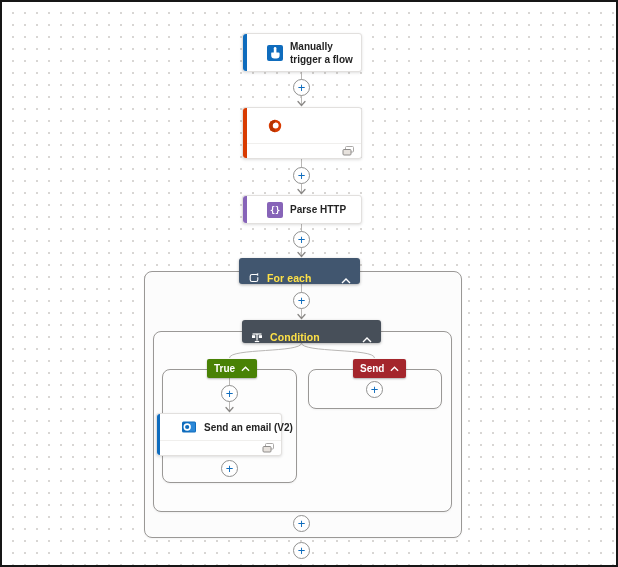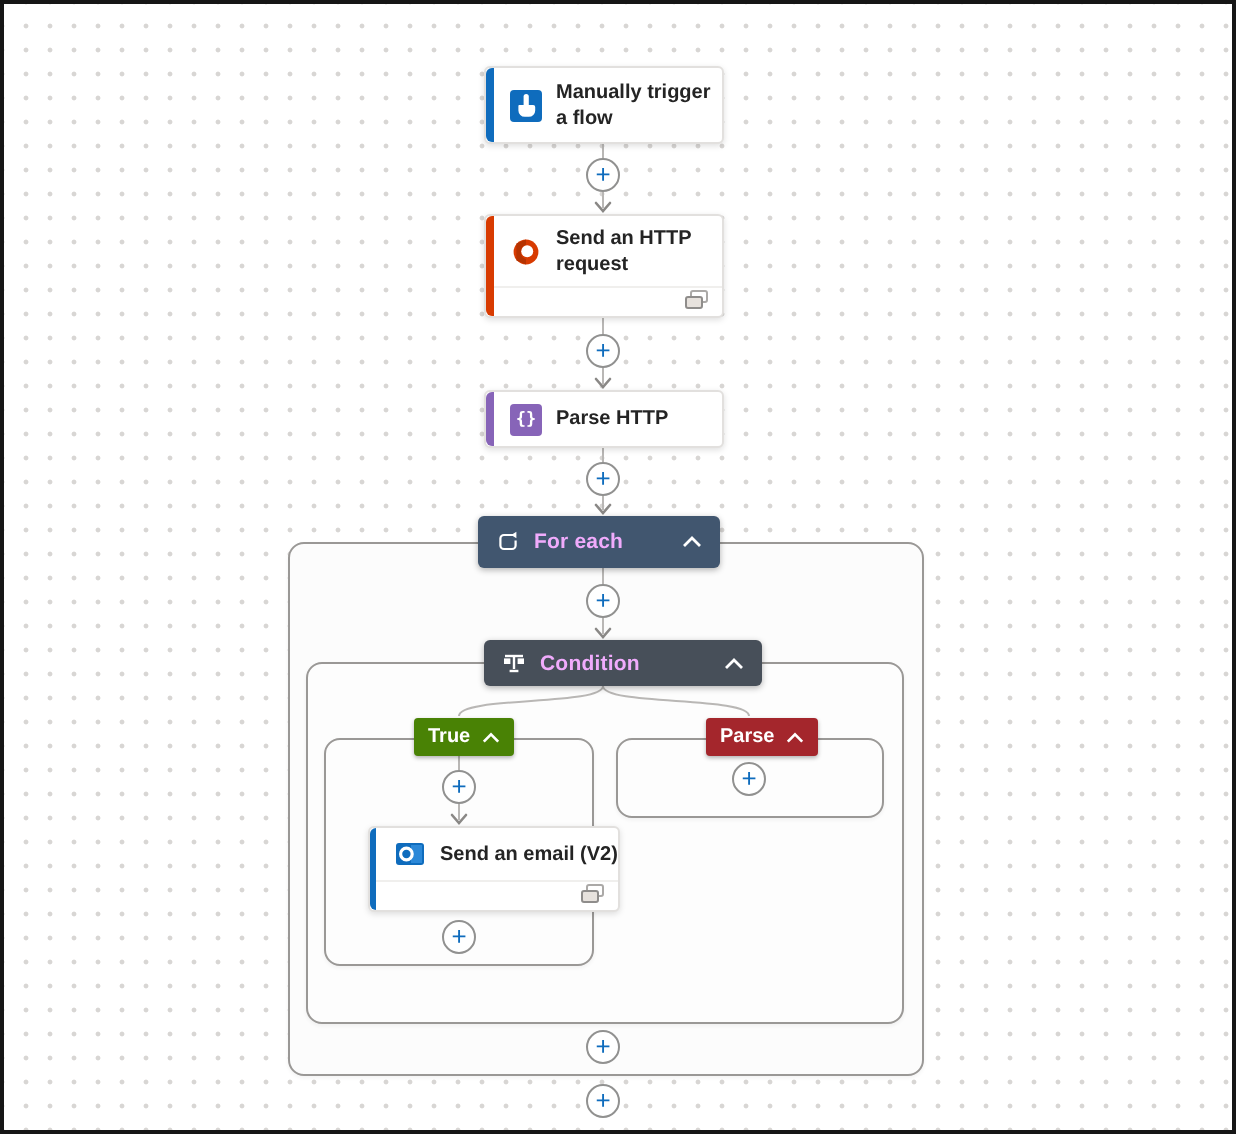--- a/index.html
+++ b/index.html
@@ -15,39 +15,39 @@
   #foreach-scope{left:142px;top:269px;width:316px;height:265px}
   #condition-scope{left:151px;top:329px;width:297px;height:179px;background:#fdfdfd}
   #true-scope{left:160px;top:367px;width:133px;height:112px;background:#fdfdfd}
   #false-scope{left:306px;top:367px;width:132px;height:38px;background:#fdfdfd}
   
   .connectors{position:absolute;left:0;top:0;pointer-events:none}
   
   .card{position:absolute;display:flex;flex-direction:column;background:#fff;border:1px solid #e2e0de;
     border-radius:3px;box-shadow:0 1px 3px rgba(0,0,0,.13);cursor:pointer}
   .accent{position:absolute;left:0;top:0;bottom:0;width:4px;border-radius:3px 0 0 3px}
-  .card-main{display:flex;align-items:center;gap:7px;padding:3px 5px 3px 12px;flex:1}
+  .card-main{display:flex;align-items:center;gap:7px;padding:3px 5px 3px 24px;flex:1}
   .nicon{width:16px;height:16px;flex:0 0 16px;display:flex;align-items:center;justify-content:center}
   .label{font-size:10px;font-weight:600;color:#242424;line-height:1.3}
   .card-footer{border-top:1px solid #f0efed;height:14px;flex:0 0 14px;display:flex;justify-content:flex-end;align-items:center;padding:0 6px}
   #trigger-card{left:240px;top:31px;width:118px;height:37px}
   #http-card{left:240px;top:105px;width:118px;height:50px}
   #parse-card{left:240px;top:193px;width:118px;height:27px}
-  #email-card{left:182px;top:411px;width:124px;height:41px}
+  #email-card{left:154px;top:411px;width:124px;height:41px}
   #email-card .accent{width:3px}
   #email-card .label{white-space:nowrap}
   #trigger-card .accent{background:#0f6cbd}
   #http-card .accent{background:#d83b01}
   #parse-card .accent{background:#8764b8}
   #email-card .accent{background:#0f6cbd}
   .sq-icon{width:16px;height:16px;border-radius:2px;display:flex;align-items:center;justify-content:center}
   .braces{color:#fff;font-size:8.5px;font-weight:700;font-family:"DejaVu Sans Mono",monospace}
   
-  .scope-header{position:absolute;display:flex;align-items:center;gap:7px;padding:0 9px;border-radius:3px;
-    box-shadow:0 1px 3px rgba(0,0,0,.3);cursor:pointer;color:#f0abfc;box-sizing:border-box;z-index:3}
+  .scope-header{position:absolute;display:flex;align-items:flex-end;gap:7px;padding:0 9px;border-radius:3px;
+    box-shadow:0 1px 3px rgba(0,0,0,.3);cursor:pointer;color:#fde047;box-sizing:border-box;z-index:3}
   #foreach-header{left:237px;top:256px;width:121px;height:26px;background:#41566f}
   #condition-header{left:240px;top:318px;width:139px;height:23px;background:#474f59}
   .hlabel{font-size:10.5px;font-weight:700;flex:1;letter-spacing:.1px}
   .chev{display:flex;align-items:center}
   
   .badge{position:absolute;display:flex;align-items:center;gap:6px;padding:0 7px;border-radius:2px;color:#fff;
     box-shadow:0 1px 2px rgba(0,0,0,.3);cursor:pointer;height:19px;z-index:3}
   #true-badge{left:205px;top:357px;background:#498205}
   #false-badge{left:351px;top:357px;background:#a4262c}
   .blabel{font-size:10px;font-weight:700}
@@ -102,21 +102,20 @@
   <div class="card" id="http-card">
     <div class="accent"></div>
     <div class="card-main">
       <span class="nicon">
         <svg width="16" height="16" viewBox="0 0 16 16">
             <circle cx="8" cy="8" r="6.2" fill="#d83b01"></circle>
             <circle cx="8.6" cy="7.6" r="3" fill="#fff"></circle>
             <path d="M8,1.8 L3.2,3.8 V12.2 L8,14.2 V11.6 A3.8,3.8 0 0 1 8,4.4 Z" fill="#b53301"></path>
           </svg>
       </span>
-      <span class="label">Send an HTTP request</span>
     </div>
     <div class="card-footer">
       <span>
         <svg width="13" height="10" viewBox="0 0 13 10">
             <rect x="3.5" y="0.5" width="8" height="5.5" rx="1" fill="#fff" stroke="#aba9a7"></rect>
             <rect x="1" y="3.5" width="8" height="5.5" rx="1" fill="#e7e2dd" stroke="#8f8d8b"></rect>
           </svg>
       </span>
     </div>
   </div>
@@ -168,21 +167,21 @@
 
   <div class="badge" id="true-badge">
     <span class="blabel">True</span>
     <span class="chev">
       <svg width="9" height="6" viewBox="0 0 10 6">
           <path d="M1,5 L5,1 L9,5" stroke="#fff" stroke-width="1.5" fill="none"></path>
         </svg>
     </span>
   </div>
   <div class="badge" id="false-badge">
-    <span class="blabel">Parse</span>
+    <span class="blabel">Send</span>
     <span class="chev">
       <svg width="9" height="6" viewBox="0 0 10 6">
           <path d="M1,5 L5,1 L9,5" stroke="#fff" stroke-width="1.5" fill="none"></path>
         </svg>
     </span>
   </div>
 
   <div class="card" id="email-card">
     <div class="accent"></div>
     <div class="card-main">

